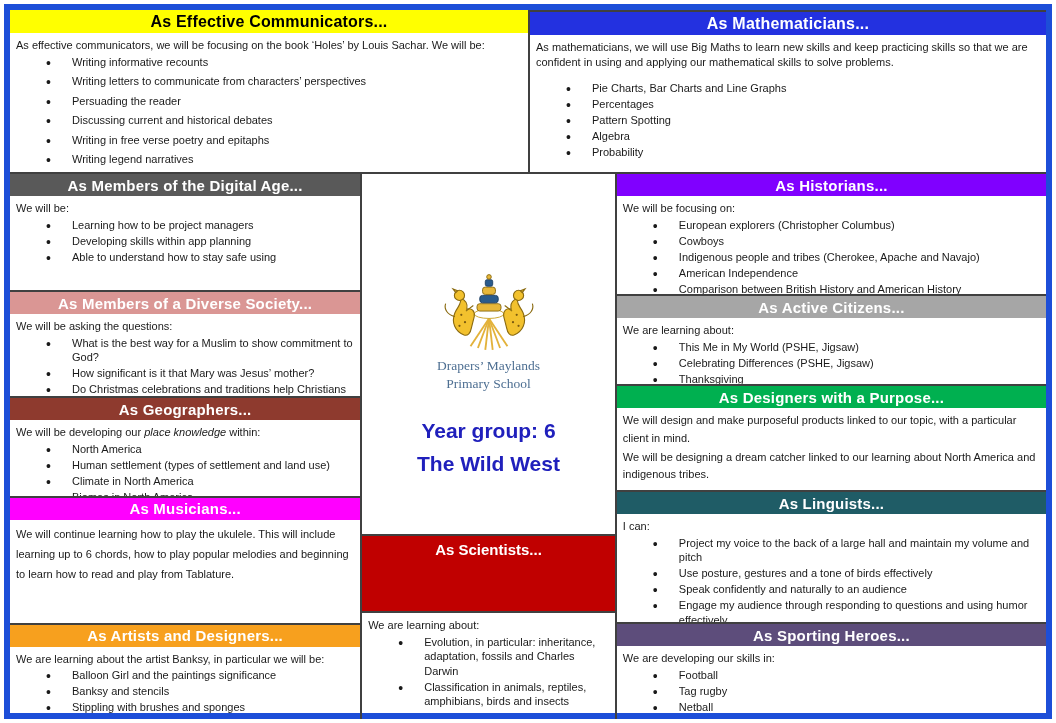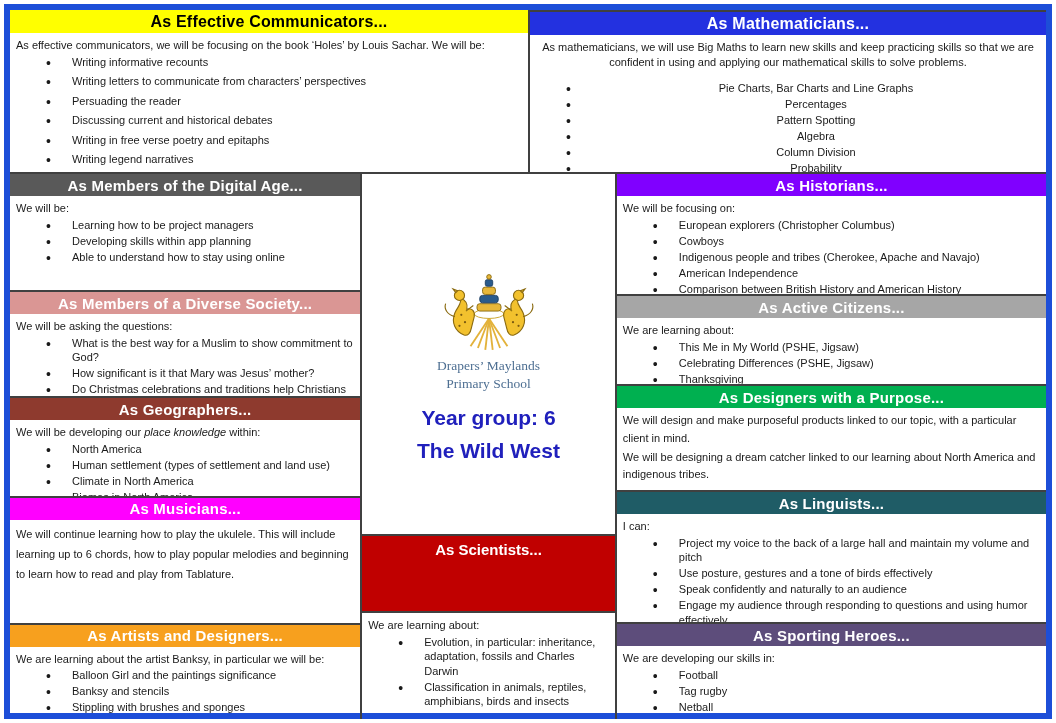--- a/index.html
+++ b/index.html
@@ -12,21 +12,21 @@
     color:#1a1a1a;
     overflow:hidden;
   }
   .doc {
     width:1048px; height:715px;
     border:6px solid #1d4ed8;
     display:flex; flex-direction:column;
   }
   .top-row { height:164px; display:flex; border-bottom:2px solid #404040; }
   .top-cell { width:522px; display:flex; flex-direction:column; }
-  .top-cell + .top-cell { border-left:2px solid #404040;text-align:center; }
+  .top-cell + .top-cell { border-left:2px solid #404040; }
   .main-row { height:545px; display:flex; }
   .col { display:flex; flex-direction:column; overflow:hidden; }
   .col-left   { width:377px; }
   .col-center { width:274px; border-left:2px solid #404040;justify-content:center; }
   .col-right  { width:464px; border-left:2px solid #404040; }
 
   .section { overflow:hidden; display:flex; flex-direction:column; }
   .section + .section { border-top:2px solid #404040; }
 
   .sec-header {
@@ -69,21 +69,21 @@
   
   .logo-area {
     height:360px; flex:0 0 360px;
     display:flex; flex-direction:column; align-items:center;
     padding-top:96px; text-align:center; background:#ffffff;
   }
   .school-name {
     font-family:"Liberation Serif","DejaVu Serif",serif;
     font-size:13.5px; line-height:1.35; margin-top:3px;
   }
-  .year-group { font-size:21px; font-weight:bold; margin-top:13px; }
+  .year-group { font-size:21px; font-weight:bold; margin-top:26px; }
   .topic-title { font-size:21px; font-weight:bold; margin-top:9px; }
   .red-block {
     height:79px; flex:0 0 79px;
     border-top:2px solid #404040; border-bottom:2px solid #404040;
     display:flex; justify-content:center; align-items:flex-start;
     padding-top:5px;
     font-weight:bold; font-size:15px;
   }
   .center-body { flex:1 1 auto; }
   .crest { width:120px; height:84px; }
@@ -112,38 +112,37 @@
       </div>
       <div class="top-cell section">
         <div class="sec-header" style="background-color: rgb(35, 49, 224); color: rgb(255, 255, 255);">As Mathematicians...</div>
         <div class="sec-body">
           <p class="intro">As mathematicians, we will use Big Maths to learn new skills and keep practicing skills so that we are confident in using and applying our mathematical skills to solve problems.</p>
           <ul class="bullets gap-before">
               <li>Pie Charts, Bar Charts and Line Graphs</li>
               <li>Percentages</li>
               <li>Pattern Spotting</li>
               <li>Algebra</li>
-              <li>Column Division</li>
               <li>Probability</li>
             </ul>
         </div>
       </div>
     </div>
 
     <div class="main-row">
 
       <div class="col col-left">
         <div class="section h-digital">
           <div class="sec-header" style="background-color: rgb(89, 89, 89); color: rgb(255, 255, 255);">As Members of the Digital Age...</div>
           <div class="sec-body">
             <p class="intro">We will be:</p>
             <ul class="bullets">
                 <li>Learning how to be project managers</li>
                 <li>Developing skills within app planning</li>
-                <li>Able to understand how to stay using online</li>
+                <li>Able to understand how to stay safe using</li>
               </ul>
           </div>
         </div>
         <div class="section h-diverse">
           <div class="sec-header" style="background-color: rgb(218, 150, 148); color: rgb(255, 255, 255);">As Members of a Diverse Society...</div>
           <div class="sec-body">
             <p class="intro">We will be asking the questions:</p>
             <ul class="bullets">
                 <li>What is the best way for a Muslim to show commitment to God?</li>
                 <li>How significant is it that Mary was Jesus’ mother?</li>

